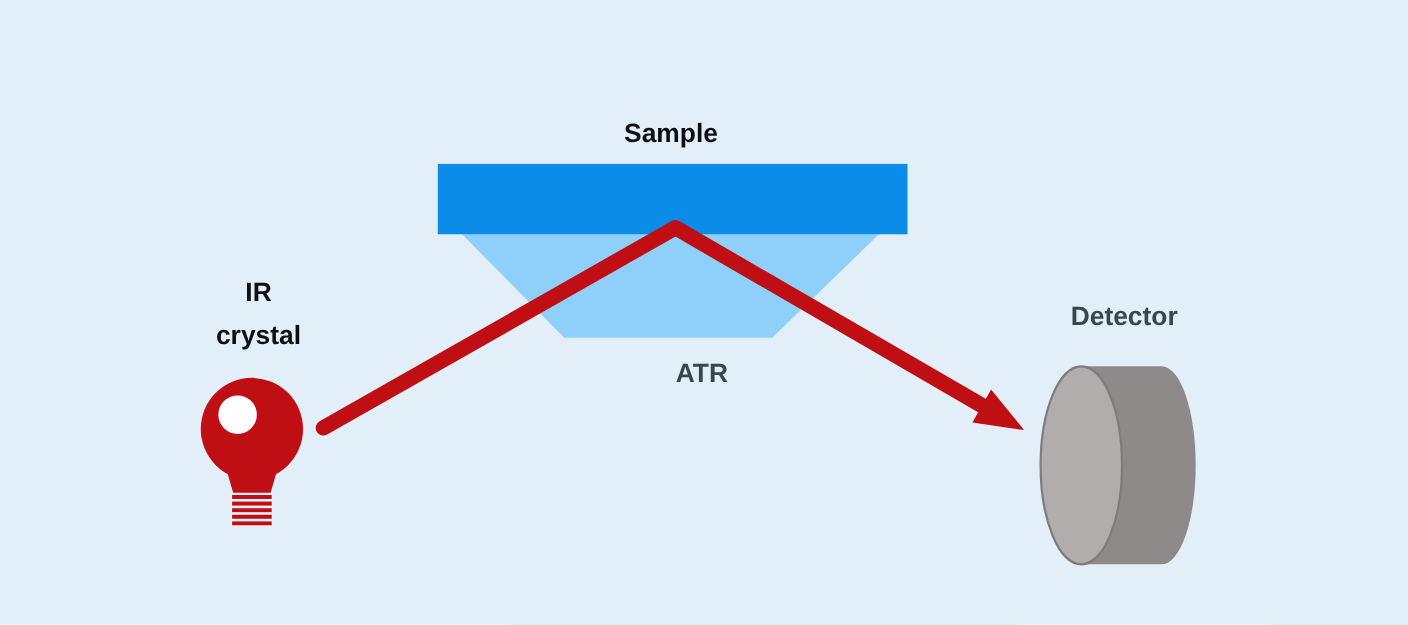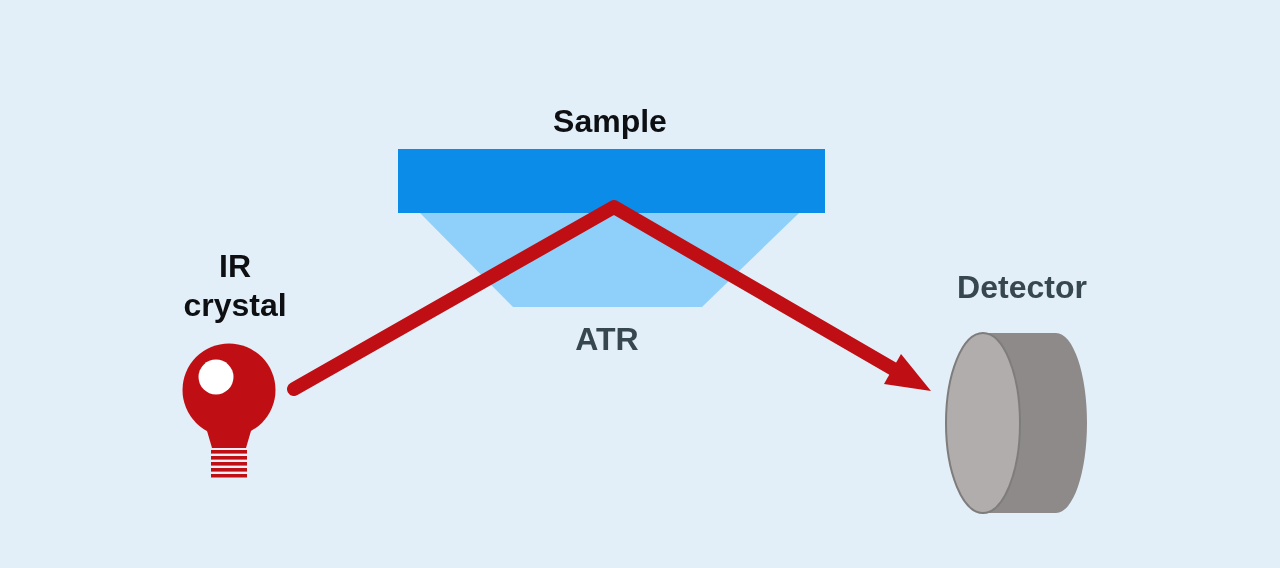--- a/index.html
+++ b/index.html
@@ -18,21 +18,21 @@
   .stage svg.diagram {
     position: absolute;
     left: 0;
     top: 0;
   }
   .label {
     position: absolute;
     transform: translateX(-50%);
     text-align: center;
     font-weight: 700;
-    font-size: 32px;
+    font-size: 24px;
     line-height: 39px;
     white-space: nowrap;
     user-select: none;
   }
   .label-dark { color: #0d0f12; }
   .label-slate { color: #37474f; }
   .label span { display: block; }
 </style>
 </head>
 <body>
@@ -65,19 +65,19 @@
     </g>
   </svg>
 
   <div class="label label-dark" style="left:610px; top:102px;">Sample</div>
 
   <div class="label label-dark" style="left:223px; top:247px;margin-left:12px;">
     <span>IR</span>
     <span>crystal</span>
   </div>
 
-  <div class="label label-slate" style="left:607px; top:320px;">
+  <div class="label label-slate" style="left:638px; top:320px;">
     <span>ATR</span>
   </div>
 
   <div class="label label-slate" style="left:1022px; top:268px;">Detector</div>
 
 </div>
 
 </body></html>

